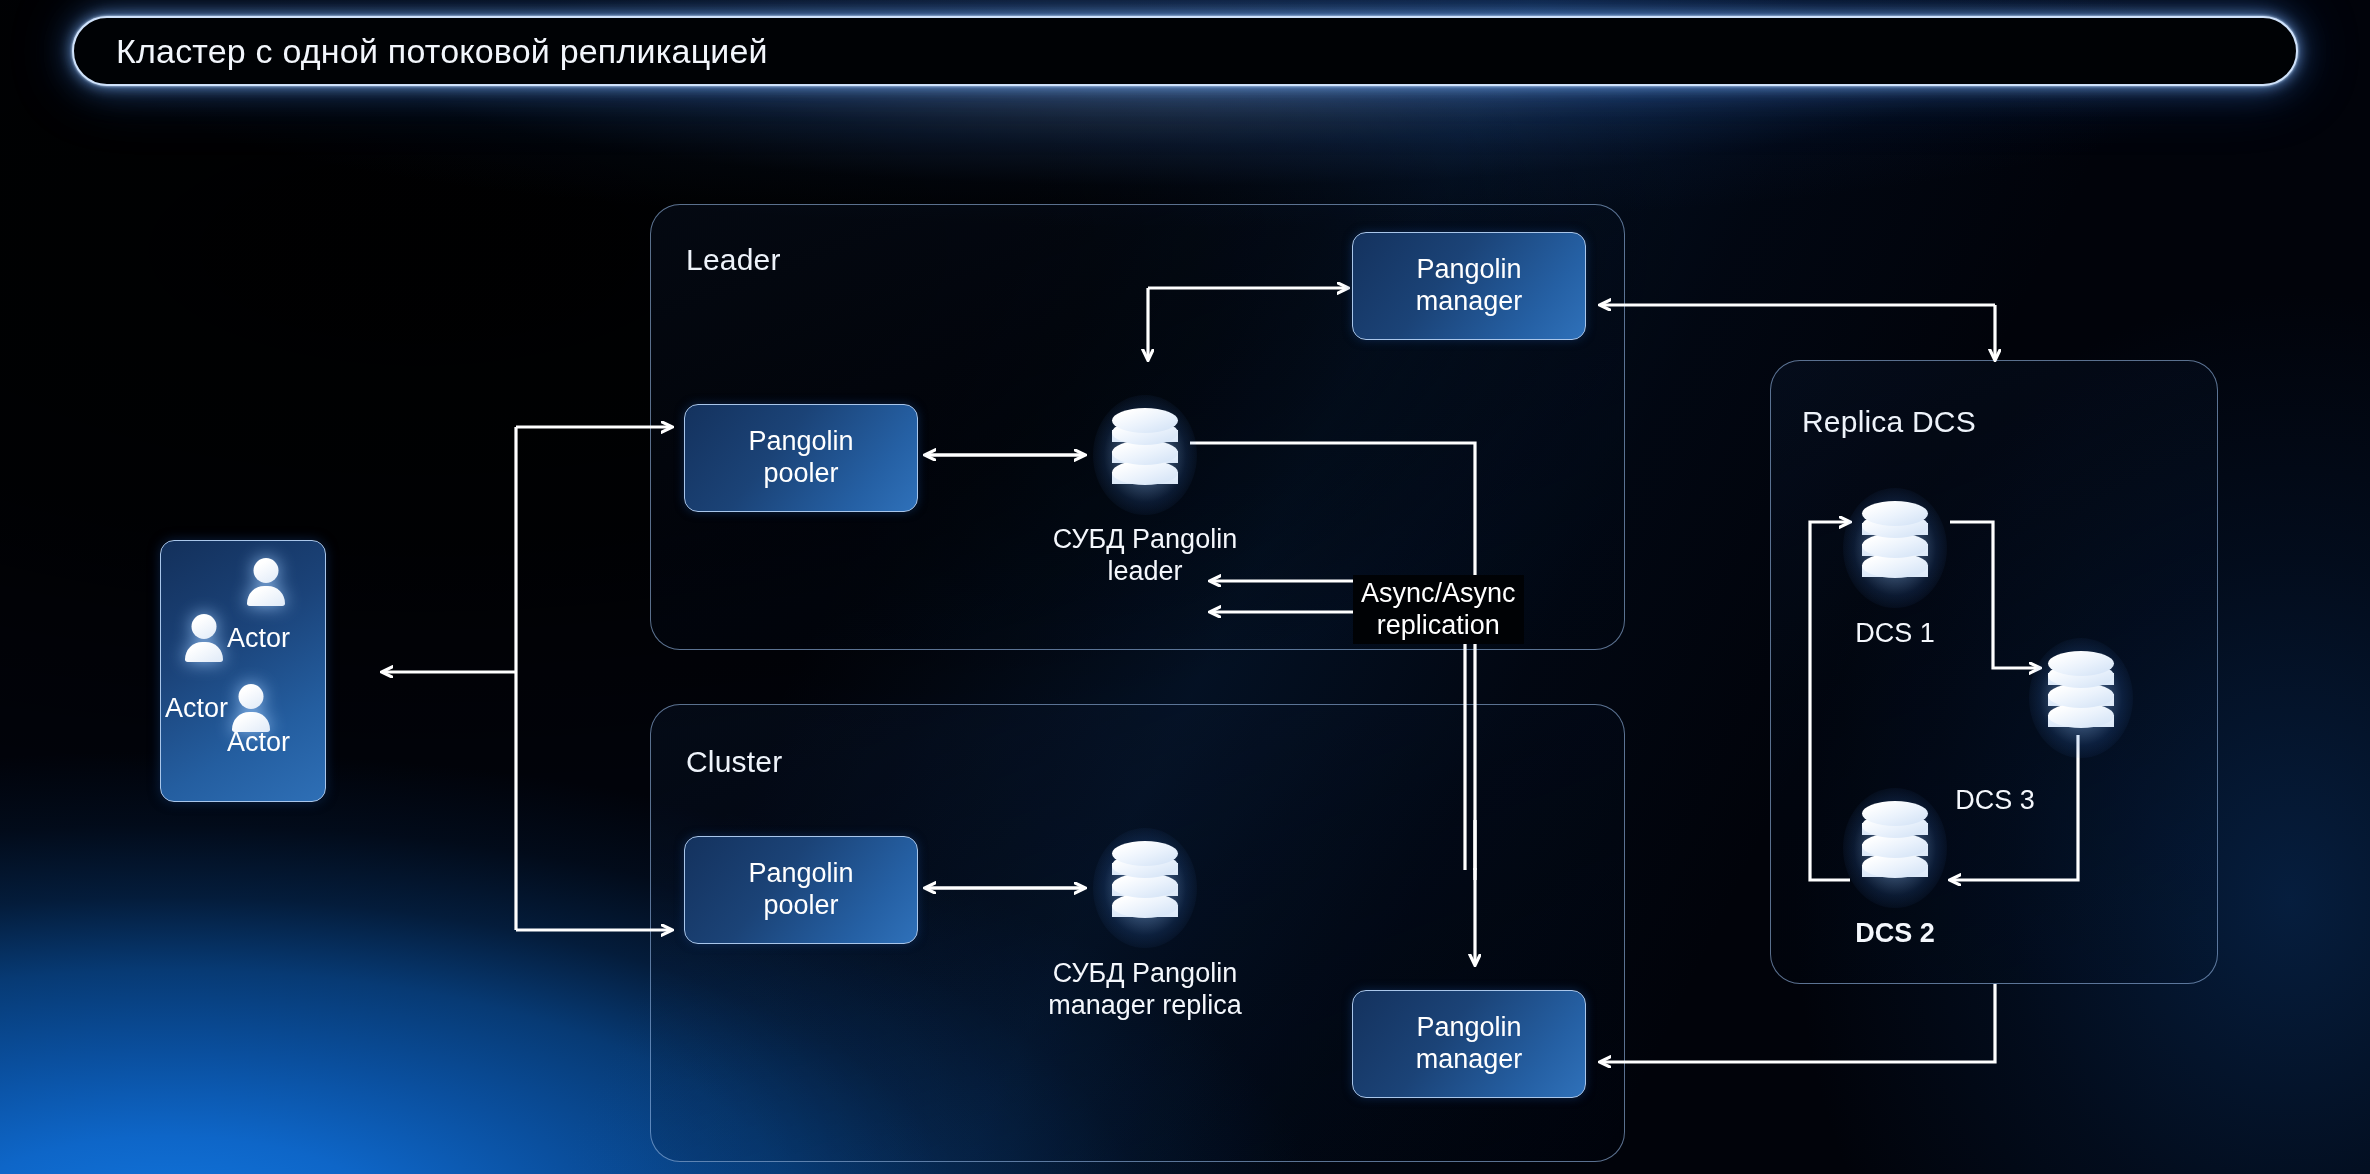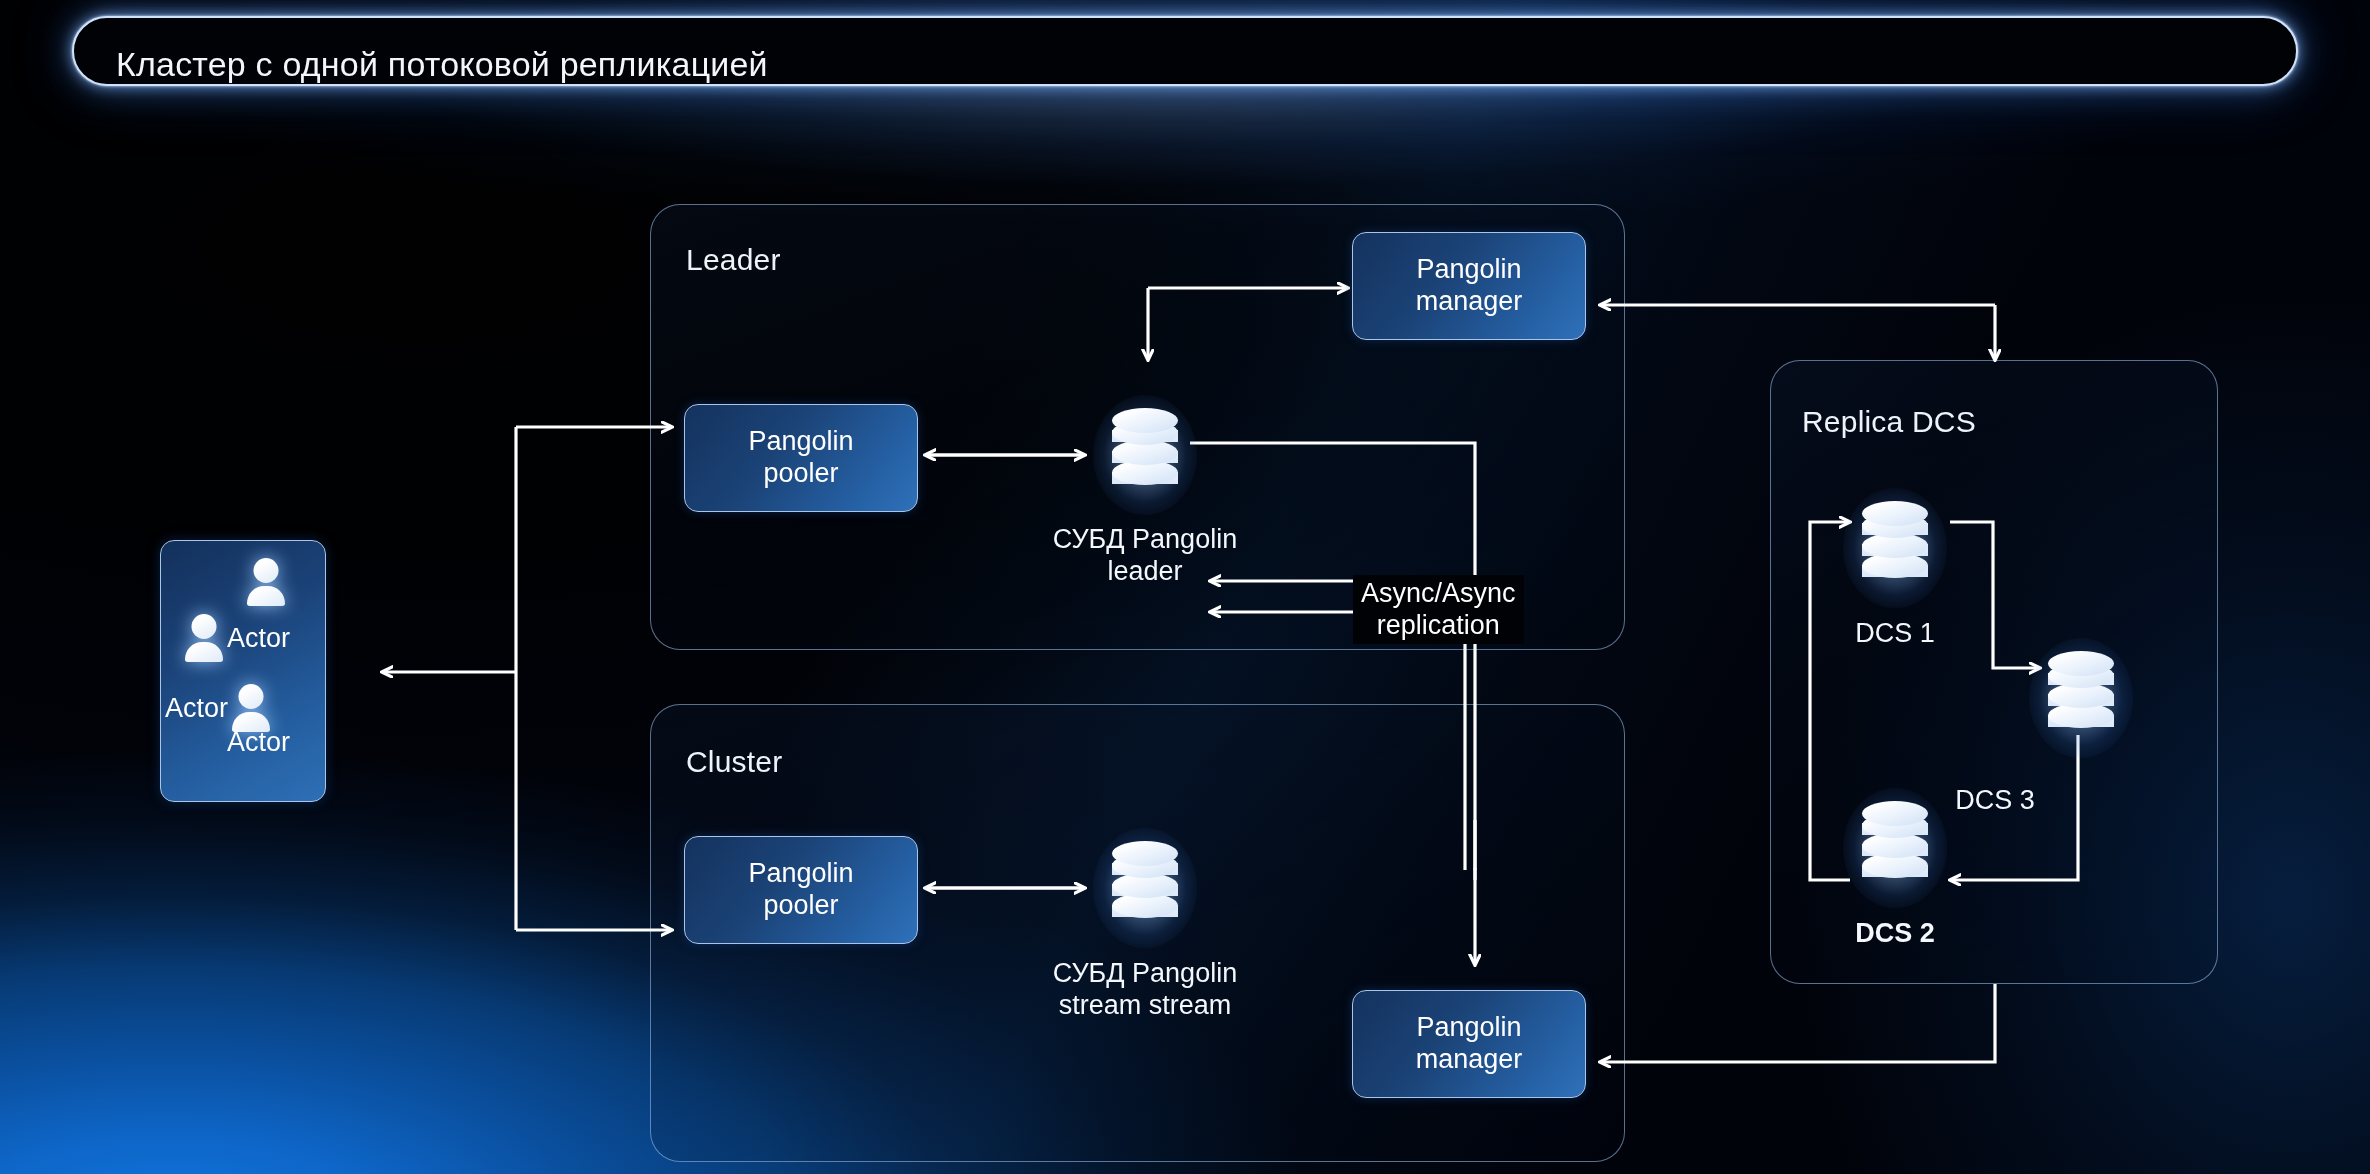--- a/index.html
+++ b/index.html
@@ -39,21 +39,21 @@
   }
 
   
   #title-pill{
     position:absolute;left:72px;top:16px;width:2226px;height:70px;
     border:2px solid #cfe2fb;border-radius:40px;background:#000205;
     box-shadow:0 0 3px rgba(210,230,255,.95),
                0 0 14px rgba(140,190,255,.70),
                0 0 34px rgba(80,145,235,.45),
                0 0 66px rgba(40,100,200,.28);
-    display:flex;align-items:flex-end;box-sizing:border-box;
+    display:flex;align-items:center;box-sizing:border-box;
   }
   #title-text{
     color:#f2f6fc;font-size:34px;font-weight:400;letter-spacing:.2px;
     padding-left:42px;white-space:nowrap;
   }
 
   
   .group{
     position:absolute;border:1.6px solid rgba(150,185,230,.60);
     border-radius:30px;box-sizing:border-box;
@@ -295,21 +295,21 @@
       <span class="band" style="top:39px;"></span>
       <span class="band" style="top:60px;"></span>
       <span class="disc" style="top:48px;"></span>
       <span class="disc" style="top:28px;"></span>
       <span class="disc" style="top:8px;"></span>
       <span class="disc" style="top:-4px;"></span>
     </span>
   </div>
   <div class="db-caption" style="left:965px;top:958px;width:360px;">
     <div>СУБД Pangolin</div>
-    <div>stream stream</div>
+    <div>manager replica</div>
   </div>
 
   <div class="edge-label" style="left:1353px;top:575px;">
     <div>Async/Async</div>
     <div>replication</div>
   </div>
 
   <div class="db" style="left:1862px;top:505px;">
     <span class="glow"></span>
     <span class="stack">

